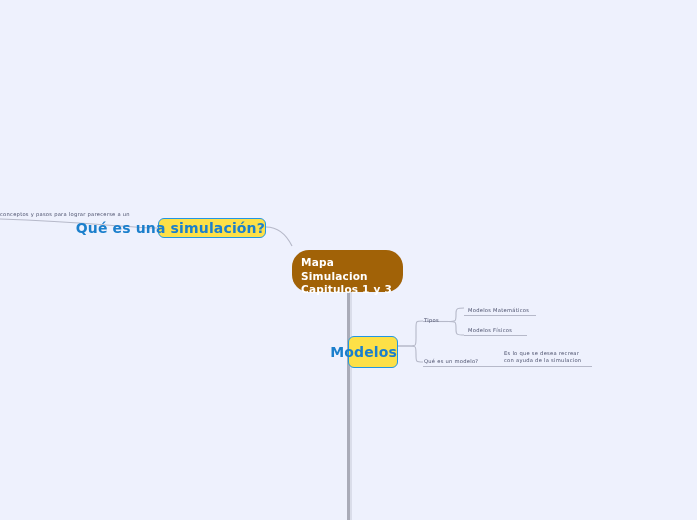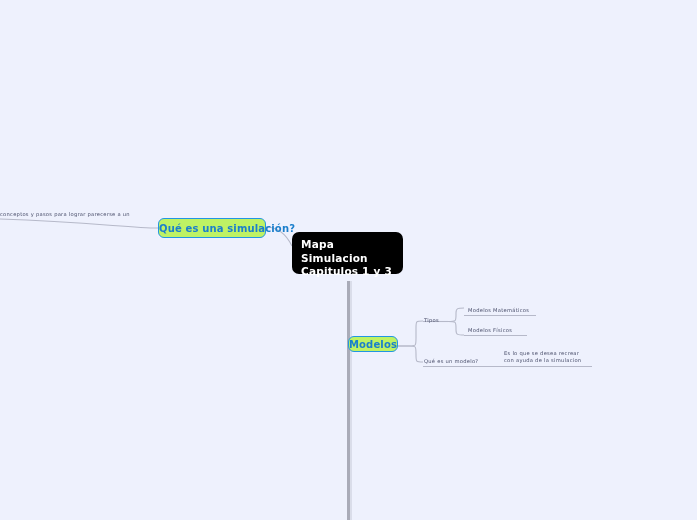--- a/index.html
+++ b/index.html
@@ -27,61 +27,61 @@
     top: 0;
     width: 697px;
     height: 520px;
     pointer-events: none;
   }
 
   
   .root-node {
     position: absolute;
     left: 292px;
-    top: 232px;
+    top: 250px;
     width: 111px;
     height: 42px;
-    background: #000000;
-    border-radius: 7px;
+    background: #a16207;
+    border-radius: 17px;
     box-sizing: border-box;
     padding: 6px 9px 0 9px;
     color: #ffffff;
     font-size: 10.5px;
     font-weight: bold;
     line-height: 13.5px;
     letter-spacing: 0.2px;
   }
 
   
   .branch-node {
     position: absolute;
-    background: #bef264;
+    background: #fde047;
     border: 1.6px solid #2196e3;
     border-radius: 6px;
     box-sizing: border-box;
     color: #1b7fcc;
-    font-size: 10px;
+    font-size: 14px;
     font-weight: bold;
     letter-spacing: 0.15px;
     display: flex;
     align-items: center;
-    justify-content: flex-start;
+    justify-content: flex-end;
     white-space: nowrap;
   }
   #node-simulacion {
     left: 158px;
     top: 218px;
     width: 108px;
     height: 20px;
   }
   #node-modelos {
     left: 348px;
     top: 336px;
     width: 50px;
-    height: 16px;
+    height: 32px;
   }
 
   
   .leaf-label {
     position: absolute;
     color: #4a4f6b;
     font-size: 5.2px;
     letter-spacing: 0.25px;
     white-space: nowrap;
     line-height: 7.4px;

